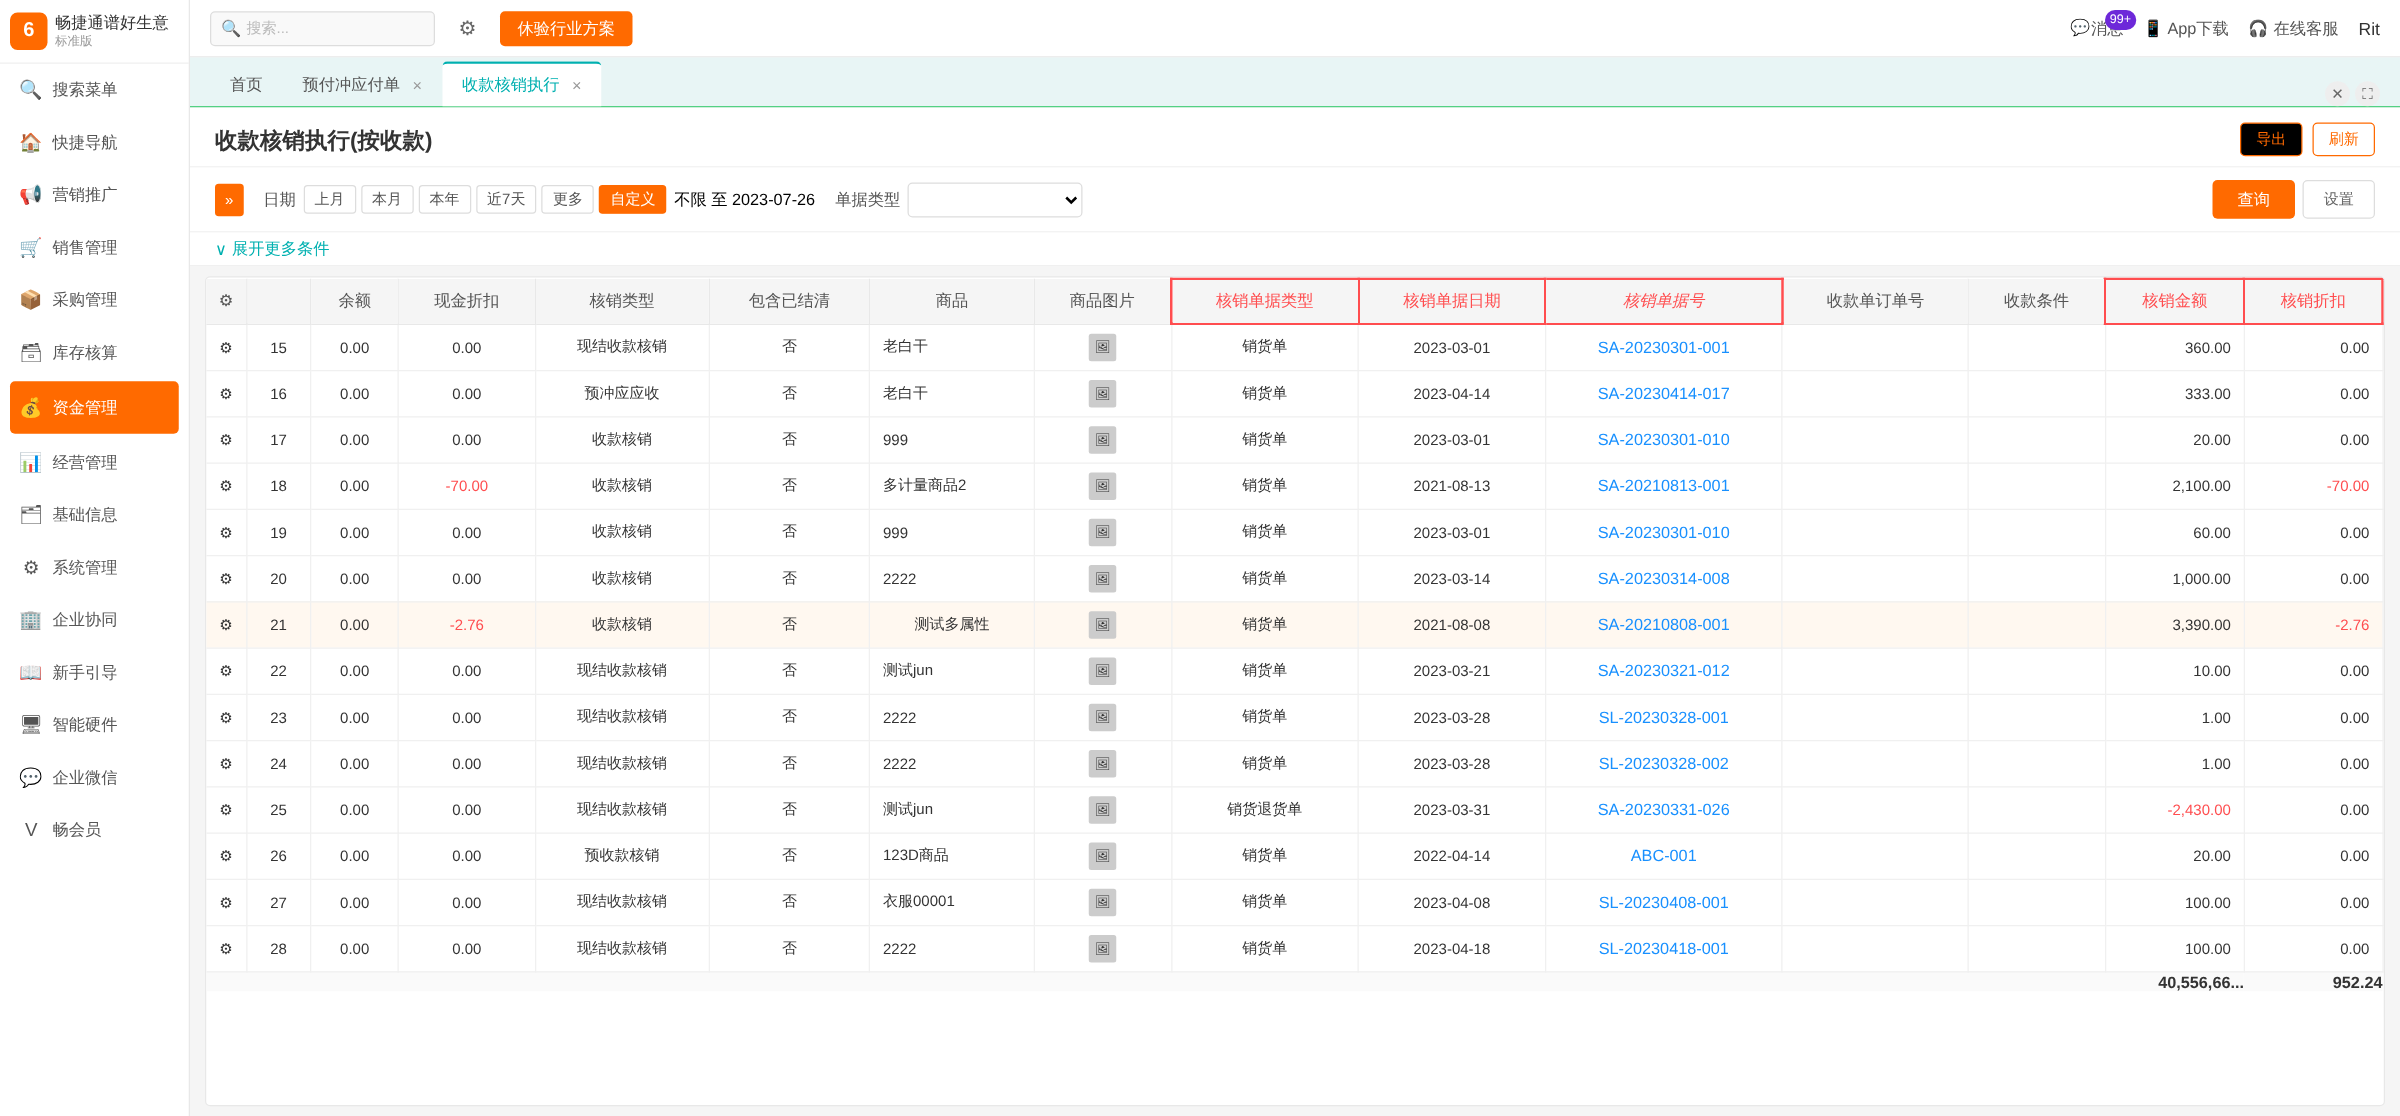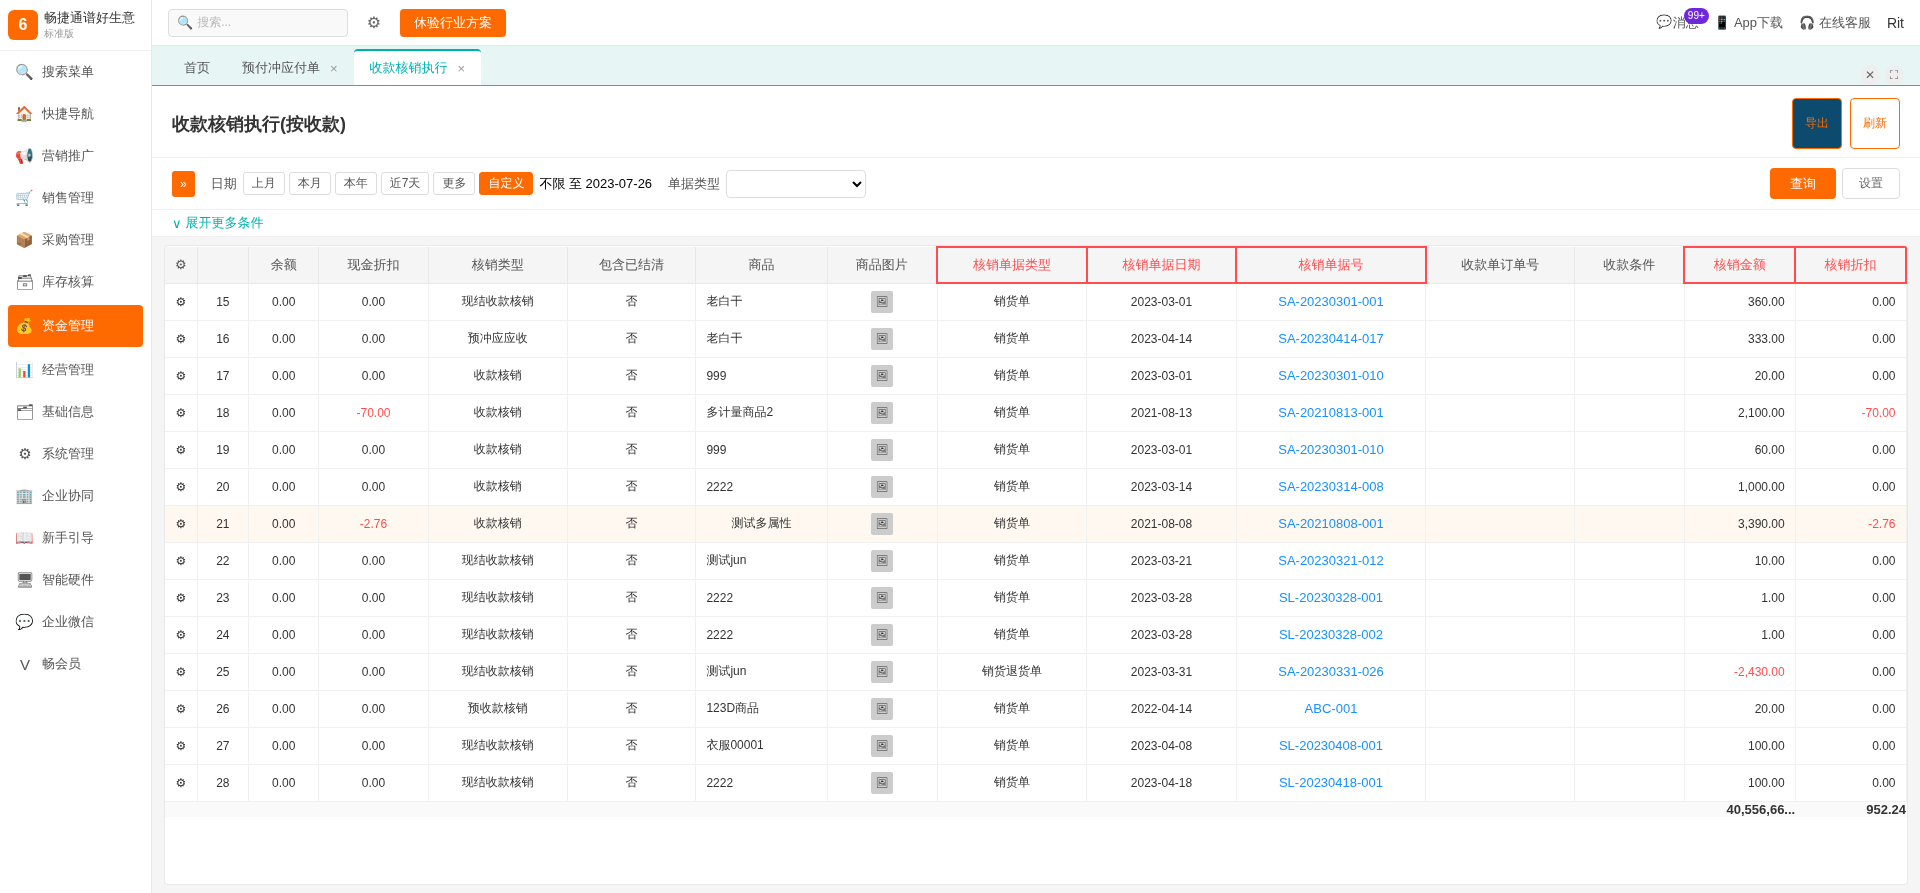--- a/index.html
+++ b/index.html
@@ -32,21 +32,21 @@
     
     .tabs { height: 40px; background: #e8f5f5; display: flex; align-items: flex-end; padding: 0 16px; border-bottom: 1px solid #22c55e; }
     .tab { padding: 8px 16px; cursor: pointer; color: #555; font-size: 13px; border-radius: 4px 4px 0 0; display: flex; align-items: center; gap: 6px; }
     .tab.active { background: #fff; color: #00b0b0; border-top: 2px solid #00b0b0; font-weight: 500; }
 
     
     .content { flex: 1; overflow: hidden; background: #f5f5f5; padding: 0; display: flex; flex-direction: column; }
     .page-header { background: #fff; padding: 12px 20px 8px 20px; display: flex; align-items: center; justify-content: space-between; border-bottom: 1px solid #f0f0f0; }
     .page-title { font-size: 18px; font-weight: 600; color: #333; }
     .page-actions { display: flex; gap: 8px; }
-    .page-actions .btn-export { color: #ff6a00; border: 1px solid #ff6a00; background: #0c4a6e; padding: 16px 12px; border-radius: 4px; cursor: pointer; font-size: 12px; }
+    .page-actions .btn-export { color: #ff6a00; border: 1px solid #ff6a00; background: #000000; padding: 4px 12px; border-radius: 4px; cursor: pointer; font-size: 12px; }
     .page-actions .btn-refresh { color: #ff6a00; border: 1px solid #ff6a00; background: #fff; padding: 4px 12px; border-radius: 4px; cursor: pointer; font-size: 12px; }
 
     
     .filter-bar { background: #fff; padding: 10px 20px; border-bottom: 1px solid #f0f0f0; }
     .filter-row { display: flex; align-items: center; gap: 16px; flex-wrap: wrap; }
     .filter-item { display: flex; align-items: center; gap: 6px; }
     .filter-label { color: #555; font-size: 13px; }
     .filter-date-btns { display: flex; gap: 4px; align-items: center; }
     .filter-date-btn { padding: 2px 8px; border: 1px solid #ddd; border-radius: 3px; cursor: pointer; color: #555; font-size: 12px; background: #fff; }
     .filter-date-btn.custom { background: #ff6a00; color: #fff; border-color: #ff6a00; }
@@ -264,21 +264,21 @@
             <th class="settings-col">⚙</th>
             <th></th>
             <th>余额</th>
             <th>现金折扣</th>
             <th>核销类型</th>
             <th>包含已结清</th>
             <th>商品</th>
             <th>商品图片</th>
             <th style="border: 2px solid #ff4d4f; color: #ff4d4f;">核销单据类型</th>
             <th style="border: 2px solid #ff4d4f; color: #ff4d4f;">核销单据日期</th>
-            <th style="border: 2px solid #ff4d4f; color: #ff4d4f;">核销单据号</th>
+            <th style="border: 2px solid #ff4d4f; color: #ff4d4f; font-style: italic;">核销单据号</th>
             <th>收款单订单号</th>
             <th>收款条件</th>
             <th style="border: 2px solid #ff4d4f; color: #ff4d4f;">核销金额</th>
             <th style="border: 2px solid #ff4d4f; color: #ff4d4f;">核销折扣</th>
           </tr>
         </thead>
         <tbody id="table-body">
         <tr>
       <td>⚙</td>
       <td>15</td>

